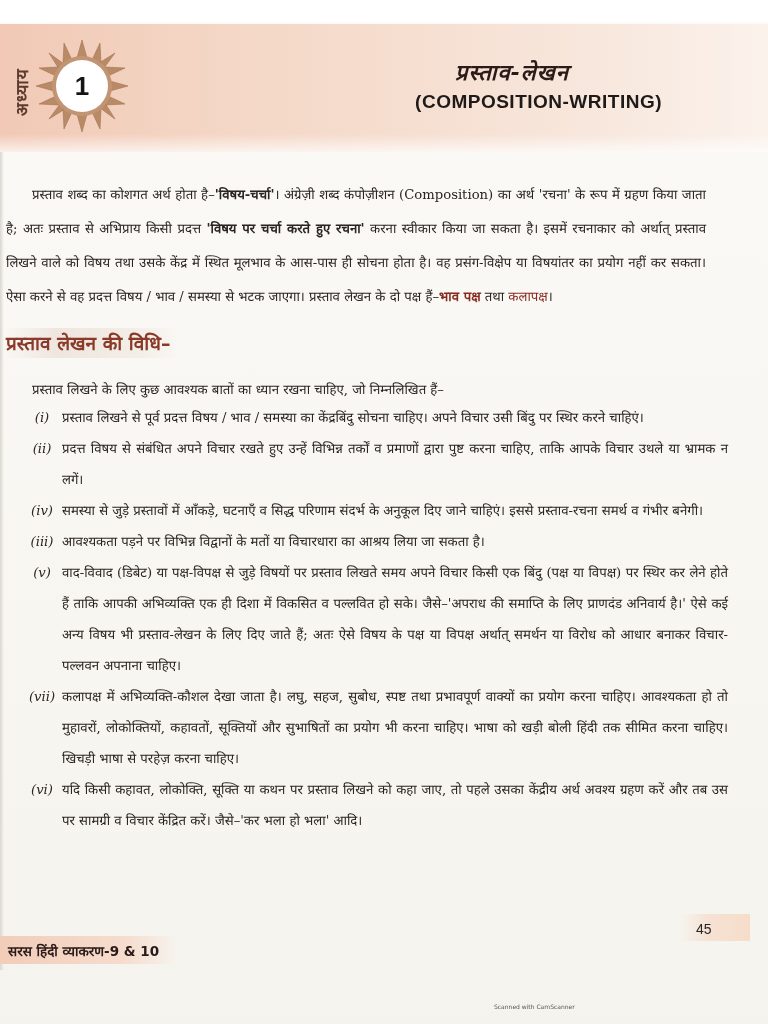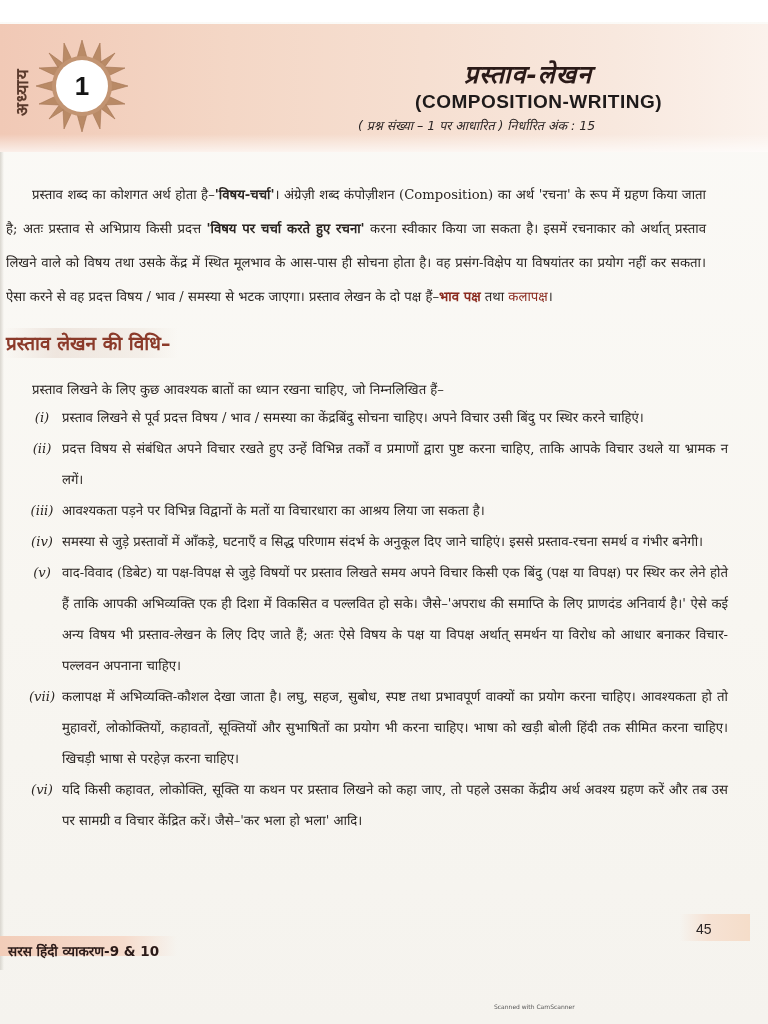--- a/index.html
+++ b/index.html
@@ -36,23 +36,23 @@
   .sun {
     position: absolute; left: 34px; top: 38px; width: 96px; height: 96px;
   }
   .chapter-num {
     position: absolute; left: 56px; top: 60px; width: 52px; height: 52px;
     border-radius: 50%; background: #ffffff;
     display: flex; align-items: center; justify-content: center;
     font-family: "Liberation Sans", sans-serif; font-weight: bold; font-size: 26px; color: #151515;
   }
   .title-hi {
-    position: absolute; left: 408px; top: 56px; width: 240px;
+    position: absolute; left: 392px; top: 56px; width: 240px;
     font-family: "DejaVu Sans", sans-serif; font-weight: bold; font-style: italic;
-    font-size: 25px; color: #2a1a18; text-align: center; letter-spacing: 1px;
+    font-size: 22px; color: #2a1a18; text-align: center; letter-spacing: 1px;
   }
   .title-en {
     position: absolute; left: 352px; top: 91px; width: 310px;
     font-family: "Liberation Sans", sans-serif; font-weight: bold; font-size: 19px;
     color: #1e1a1a; text-align: right; letter-spacing: 0.5px;
   }
   .title-sub {
     position: absolute; left: 358px; top: 117px; width: 320px;
     font-family: "DejaVu Sans", sans-serif; font-style: italic; font-size: 12.5px;
     color: #2a2424; text-align: left;
@@ -85,21 +85,21 @@
     flex: 0 0 40px; text-align: center; font-family: "DejaVu Serif", serif; font-style: italic;
   }
   .points .txt { flex: 1; text-align: justify; }
   .footer-num {
     position: absolute; left: 680px; top: 914px; width: 70px; height: 27px;
     background: linear-gradient(90deg, rgba(246,226,212,0) 0%, #f6e2d4 40%, #f5ddc9 100%);
     font-family: "Liberation Sans", sans-serif; font-size: 14px; color: #2a2424;
     padding-left: 16px; line-height: 30px; box-sizing: border-box;
   }
   .footer-book {
-    position: absolute; left: 0; top: 936px; height: 20px; padding: 0 18px 0 8px;
+    position: absolute; left: 0; top: 936px; height: 28px; padding: 0 18px 0 8px;
     background: linear-gradient(90deg, #f2cdb9 0%, #f6dccd 70%, rgba(248,232,222,0) 100%);
     font-family: "DejaVu Sans", sans-serif; font-weight: bold; font-size: 13.5px; color: #2a1a18;
     line-height: 30px;
   }
   .scanned {
     position: absolute; left: 494px; top: 1003px;
     font-family: "DejaVu Sans", sans-serif; font-size: 6px; color: #555;
   }
   .left-edge {
     position: absolute; left: 0; top: 150px; width: 4px; height: 820px;
@@ -135,46 +135,45 @@
       <polygon points="91,66 71,67 74,58"></polygon>
       <polygon points="91,30 74,38 71,29"></polygon>
       <polygon points="5,66 22,58 25,67"></polygon>
     </g>
     <circle cx="48" cy="48" r="30" fill="#c29472"></circle>
   </svg>
   <div class="chapter-num">1</div>
 
   <div class="title-hi">प्रस्ताव-लेखन</div>
   <div class="title-en">(COMPOSITION-WRITING)</div>
-  <div class="title-sub">( प्रश्न संख्या – 1 पर आधारित ) निर्धारित अंक : 15</div>
 
   <div class="intro">
     <span class="indent">प्रस्ताव शब्द का कोशगत अर्थ होता है–</span><span class="bold">'विषय-चर्चा'</span><span>। अंग्रेज़ी शब्द कंपोज़ीशन (Composition) का अर्थ 'रचना' के रूप में ग्रहण किया जाता है; अतः प्रस्ताव से अभिप्राय किसी प्रदत्त </span><span class="bold">'विषय पर चर्चा करते हुए रचना'</span><span> करना स्वीकार किया जा सकता है। इसमें रचनाकार को अर्थात् प्रस्ताव लिखने वाले को विषय तथा उसके केंद्र में स्थित मूलभाव के आस-पास ही सोचना होता है। वह प्रसंग-विक्षेप या विषयांतर का प्रयोग नहीं कर सकता। ऐसा करने से वह प्रदत्त विषय / भाव / समस्या से भटक जाएगा। प्रस्ताव लेखन के दो पक्ष हैं–</span><span class="accent">भाव पक्ष</span><span> तथा </span><span class="accent" style="font-weight:normal">कलापक्ष</span><span>।</span>
   </div>
 
   <div class="section-heading">प्रस्ताव लेखन की विधि–</div>
 
   <div class="lead">प्रस्ताव लिखने के लिए कुछ आवश्यक बातों का ध्यान रखना चाहिए, जो निम्नलिखित हैं–</div>
 
   <ol class="points">
     <li>
       <span class="num">(i)</span>
       <span class="txt">प्रस्ताव लिखने से पूर्व प्रदत्त विषय / भाव / समस्या का केंद्रबिंदु सोचना चाहिए। अपने विचार उसी बिंदु पर स्थिर करने चाहिएं।</span>
     </li>
     <li>
       <span class="num">(ii)</span>
       <span class="txt">प्रदत्त विषय से संबंधित अपने विचार रखते हुए उन्हें विभिन्न तर्कों व प्रमाणों द्वारा पुष्ट करना चाहिए, ताकि आपके विचार उथले या भ्रामक न लगें।</span>
     </li>
     <li>
+      <span class="num">(iv)</span>
+      <span class="txt">समस्या से जुड़े प्रस्तावों में आँकड़े, घटनाएँ व सिद्ध परिणाम संदर्भ के अनुकूल दिए जाने चाहिएं। इससे प्रस्ताव-रचना समर्थ व गंभीर बनेगी।</span>
+    </li>
+    <li>
       <span class="num">(iii)</span>
       <span class="txt">आवश्यकता पड़ने पर विभिन्न विद्वानों के मतों या विचारधारा का आश्रय लिया जा सकता है।</span>
-    </li>
-    <li>
-      <span class="num">(iv)</span>
-      <span class="txt">समस्या से जुड़े प्रस्तावों में आँकड़े, घटनाएँ व सिद्ध परिणाम संदर्भ के अनुकूल दिए जाने चाहिएं। इससे प्रस्ताव-रचना समर्थ व गंभीर बनेगी।</span>
     </li>
     <li>
       <span class="num">(v)</span>
       <span class="txt">वाद-विवाद (डिबेट) या पक्ष-विपक्ष से जुड़े विषयों पर प्रस्ताव लिखते समय अपने विचार किसी एक बिंदु (पक्ष या विपक्ष) पर स्थिर कर लेने होते हैं ताकि आपकी अभिव्यक्ति एक ही दिशा में विकसित व पल्लवित हो सके। जैसे–'अपराध की समाप्ति के लिए प्राणदंड अनिवार्य है।' ऐसे कई अन्य विषय भी प्रस्ताव-लेखन के लिए दिए जाते हैं; अतः ऐसे विषय के पक्ष या विपक्ष अर्थात् समर्थन या विरोध को आधार बनाकर विचार-पल्लवन अपनाना चाहिए।</span>
     </li>
     <li>
       <span class="num">(vii)</span>
       <span class="txt">कलापक्ष में अभिव्यक्ति-कौशल देखा जाता है। लघु, सहज, सुबोध, स्पष्ट तथा प्रभावपूर्ण वाक्यों का प्रयोग करना चाहिए। आवश्यकता हो तो मुहावरों, लोकोक्तियों, कहावतों, सूक्तियों और सुभाषितों का प्रयोग भी करना चाहिए। भाषा को खड़ी बोली हिंदी तक सीमित करना चाहिए। खिचड़ी भाषा से परहेज़ करना चाहिए।</span>
     </li>
     <li>

